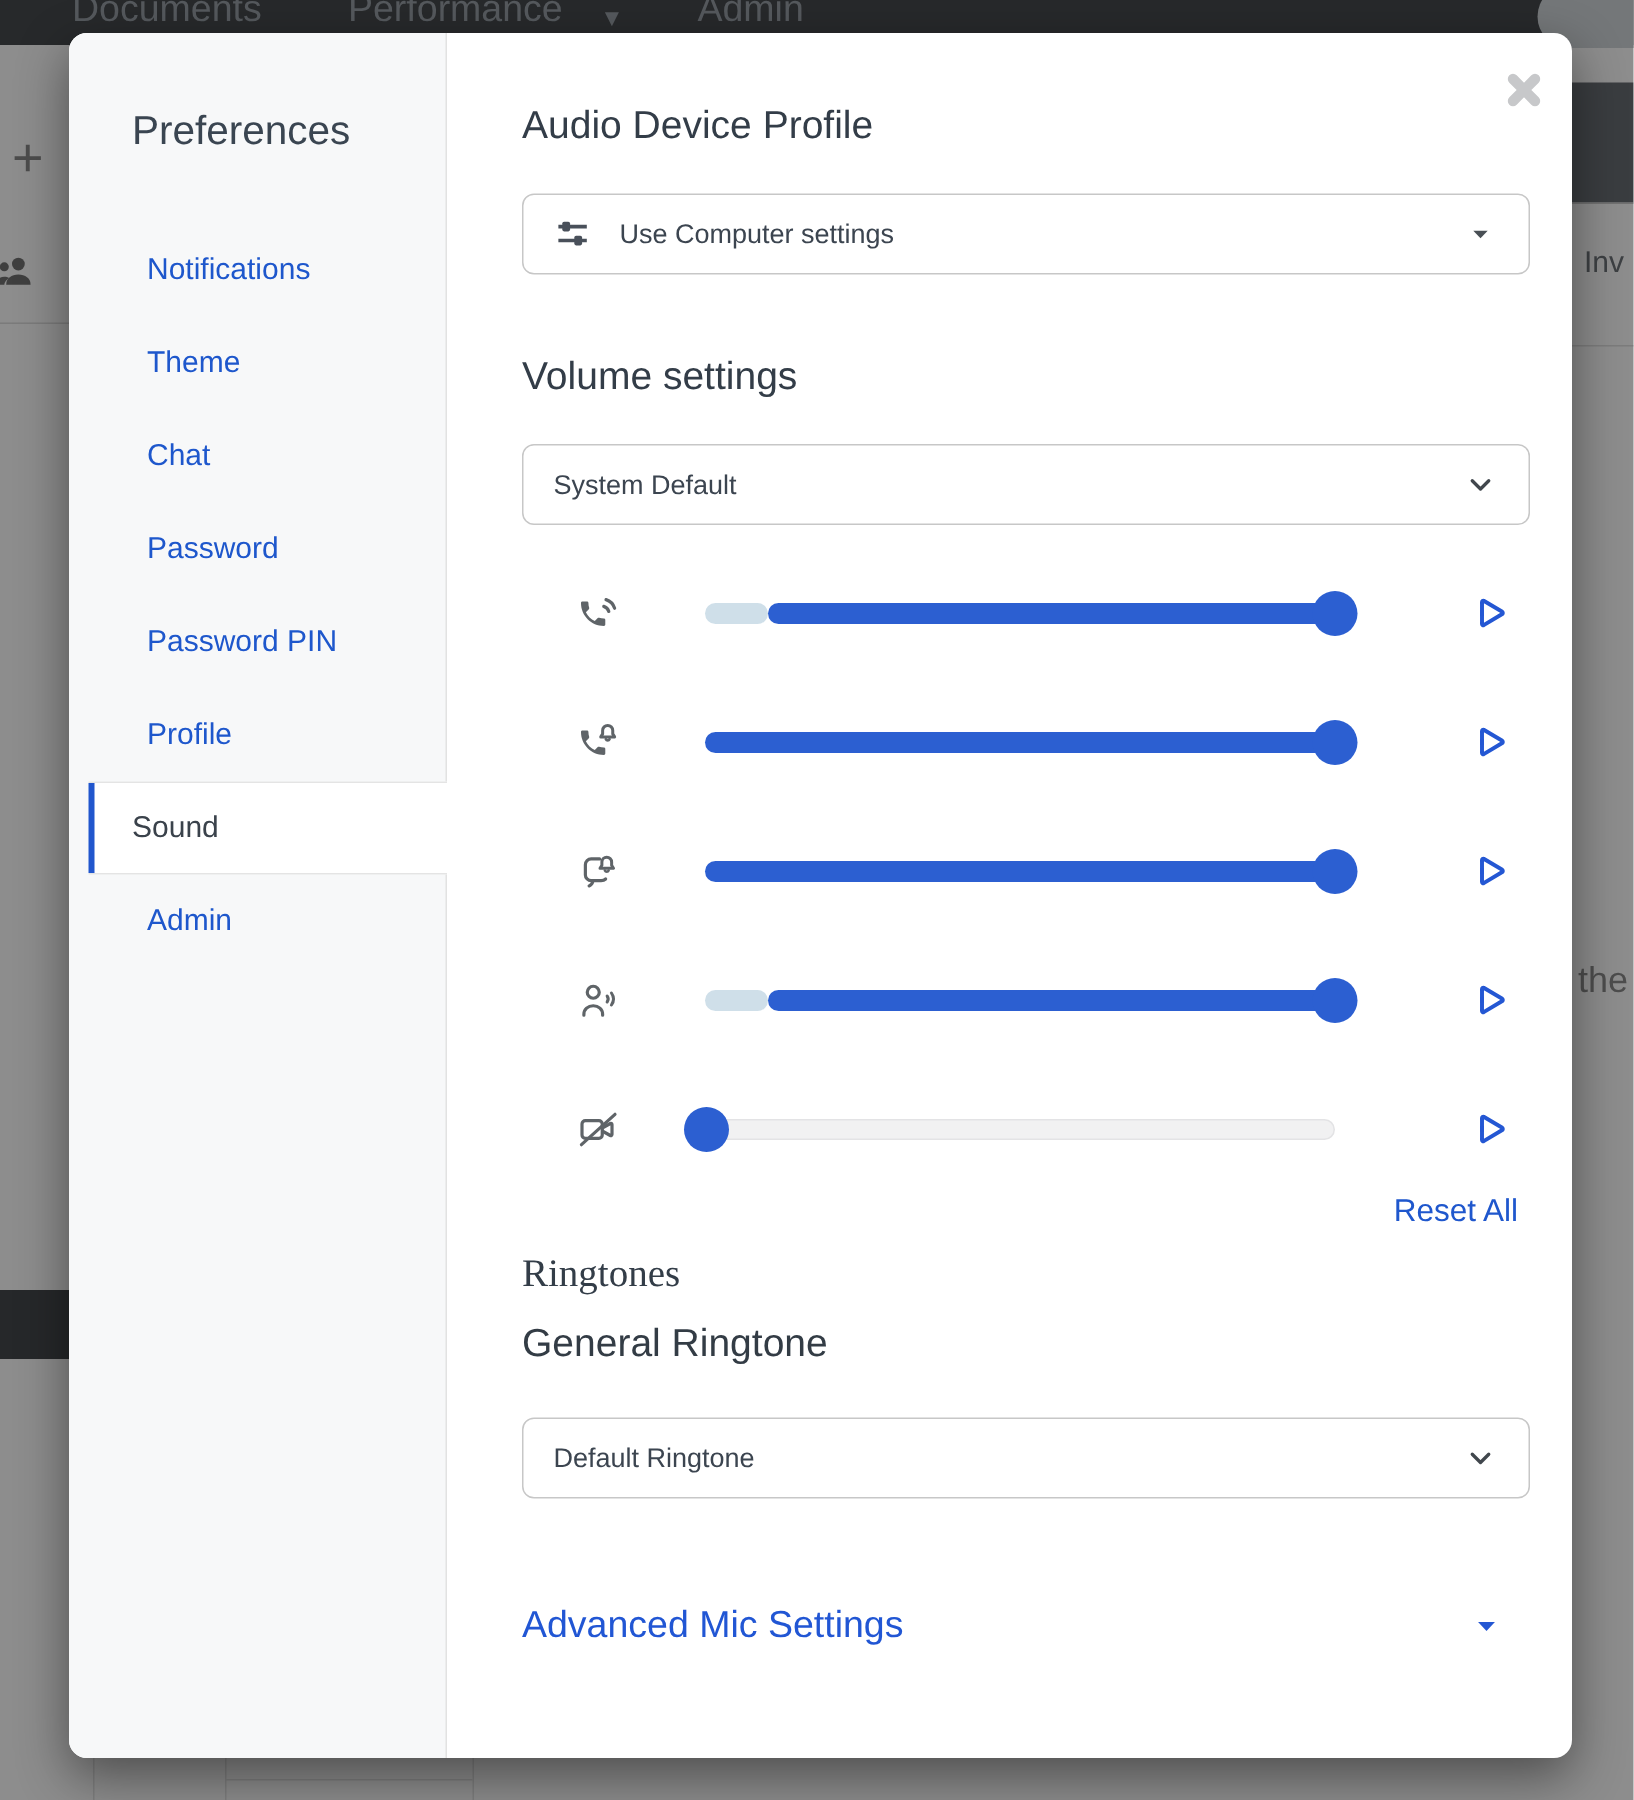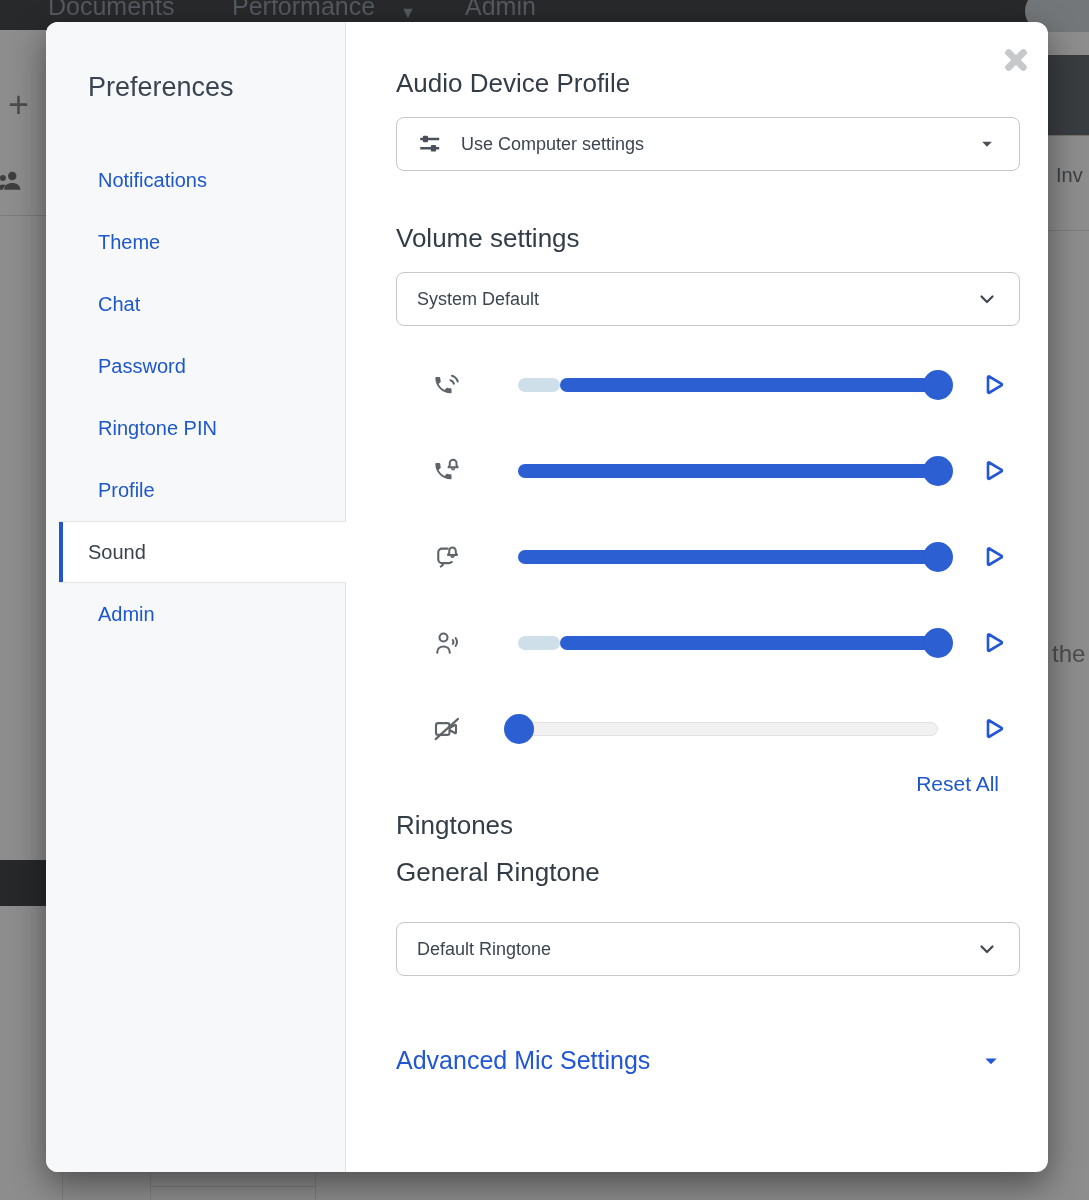--- a/index.html
+++ b/index.html
@@ -22,55 +22,55 @@
   .bg-right-the { position:absolute; left:1052px; top:640px; font-size:24px; color:#4d4d4d; z-index:0; }
   .bg-bot-vline { position:absolute; top:1172px; width:1px; height:28px; background:#7e7e7e; z-index:0; }
   .bg-bot-hline { position:absolute; top:1186px; left:150px; width:165px; height:1px; background:#7e7e7e; z-index:0; }
 
   
   .modal { position:absolute; left:46px; top:22px; width:1002px; height:1150px;
            background:#ffffff; border-radius:12px; box-shadow:0 12px 34px rgba(0,0,0,.45);
            display:flex; z-index:2; overflow:hidden; }
 
   
-  .sidebar { width:300px; background:#f7f8f9; border-right:1px solid #e2e2e2; flex:none;
+  .sidebar { width:252px; background:#f7f8f9; border-right:1px solid #e2e2e2; flex:none;
              padding-top:50px; position:relative; z-index:3; }
   .sidebar-title { font-size:27px; color:#3a4551; padding-left:42px; font-weight:400; }
   .nav-list { margin-top:46px; }
   .nav-item { height:62px; display:flex; align-items:center; padding-left:52px;
               font-size:20px; color:#1e57cc; cursor:pointer; }
   .nav-item.selected { background:#ffffff; color:#3a424b; margin-left:13px; margin-right:-1px;
               padding-left:29px; border-top:1px solid #e4e4e4; border-bottom:1px solid #e4e4e4;
               position:relative;text-align:center; }
   .nav-item.selected::before { content:""; position:absolute; left:0; top:0; bottom:0; width:4px; background:#2156cd; }
 
   
   .content { flex:1; position:relative; padding:46px 28px 0 50px; }
   .close-btn { position:absolute; right:16px; top:22px; width:32px; height:32px; cursor:pointer; }
   .section-title { font-size:26px; color:#333d48; font-weight:500; }
-  .selectbox { margin-top:18px; height:54px; border:1.5px solid #c7c7c7; border-radius:8px;
+  .selectbox { margin-top:30px; height:54px; border:1.5px solid #c7c7c7; border-radius:8px;
                display:flex; align-items:center; padding:0 20px; cursor:pointer; background:#fff; }
   .selectbox .sel-label { font-size:18px; color:#3c4550; }
   .selectbox .sel-icon { margin-right:18px; display:flex; }
   .selectbox .arrow { margin-left:auto; display:flex; }
   .vol-title { margin-top:52px; }
   .sliders { margin-top:16px; }
   .slider-row { display:flex; align-items:center; height:86px; }
   .slider-row .row-icon { margin-left:36px; width:30px; display:flex; flex:none; }
   .track { margin-left:56px; width:420px; height:14px; border-radius:7px; position:relative; flex:none; }
   .track.muted { background:#f1f1f2; border:1px solid #e3e3e5; }
   .track .buffer { position:absolute; left:0; top:0; bottom:0; border-radius:7px; background:#cfdfe9; }
   .track .fill { position:absolute; top:0; bottom:0; border-radius:7px; background:#2c5fd1; }
   .thumb { position:absolute; top:50%; width:30px; height:30px; border-radius:50%;
            background:#2c5fd1; transform:translateY(-50%); cursor:pointer; }
   .play-btn { margin-left:auto; margin-right:10px; width:36px; height:36px; display:flex;
               align-items:center; justify-content:center; cursor:pointer; }
   .reset-row { display:flex; justify-content:flex-end; margin-top:0; }
-  .reset-link { font-size:21px; color:#1f57cd; font-weight:500; margin-right:21px; cursor:pointer; }
-  .ringtones-title { margin-top:14px; }
+  .reset-link { font-size:21px; color:#1f57cd; font-weight:500; margin-right:8px; cursor:pointer; }
+  .ringtones-title { margin-top:14px;font-family:Liberation Serif, serif; }
   .gr-label { margin-top:16px; font-size:26px; color:#333c45; }
   .ringtone-select { margin-top:34px; }
   .adv-row { margin-top:70px; display:flex; align-items:center; cursor:pointer; }
   .adv-label { font-size:25px; color:#2156d4; font-weight:500; }
   .adv-caret { margin-left:auto; margin-right:16px; display:flex; }
 
   svg { display:block; }
 </style>
 </head>
 <body>
@@ -114,21 +114,21 @@
         <div class="nav-item">
           <span>Theme</span>
         </div>
         <div class="nav-item">
           <span>Chat</span>
         </div>
         <div class="nav-item">
           <span>Password</span>
         </div>
         <div class="nav-item">
-          <span>Ringtone PIN</span>
+          <span>Password PIN</span>
         </div>
         <div class="nav-item">
           <span>Profile</span>
         </div>
         <div class="nav-item selected">
           <span>Sound</span>
         </div>
         <div class="nav-item">
           <span>Admin</span>
         </div>

